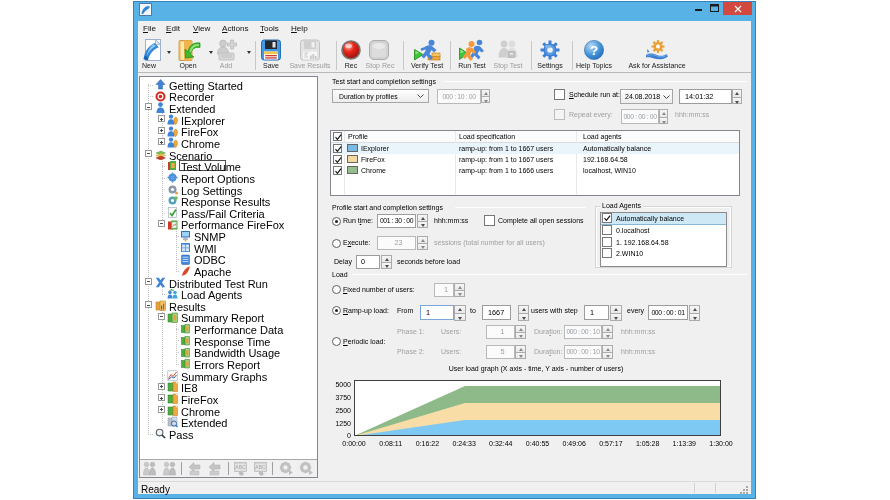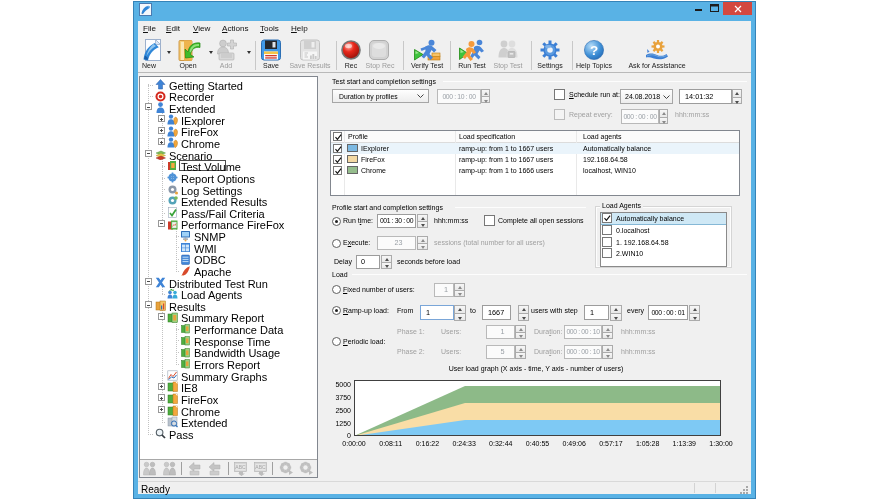--- a/index.html
+++ b/index.html
@@ -307,21 +307,21 @@
       <circle cx="5.5" cy="5.5" r="1.6" fill="#fff"></circle>
       <circle cx="9.5" cy="9" r="1.5" fill="#e8a23c"></circle>
     </svg>
 <div class="tree-row" style="left:181px;top:184.5px">Log Settings</div>
 <div class="abs" style="left:162px;top:201px;width:4px;height:1px;background-image:repeating-linear-gradient(90deg,#c2c2c2 0 1px,transparent 1px 2px);"></div>
 <svg class="abs" style="left:167px;top:195.3px" width="11" height="11.5">
       <circle cx="5.5" cy="5.5" r="4" fill="#53a3b8"></circle>
       <circle cx="5.5" cy="5.5" r="1.6" fill="#fff"></circle>
       <circle cx="9" cy="3" r="1.8" fill="#7dbb58"></circle>
     </svg>
-<div class="tree-row" style="left:181px;top:196.1px">Extended Results</div>
+<div class="tree-row" style="left:181px;top:196.1px">Response Results</div>
 <div class="abs" style="left:162px;top:213px;width:4px;height:1px;background-image:repeating-linear-gradient(90deg,#c2c2c2 0 1px,transparent 1px 2px);"></div>
 <svg class="abs" style="left:167px;top:206.9px" width="11" height="11.5">
       <rect x="1.5" y="0.5" width="8" height="10" fill="#fff" stroke="#9aa7b8" stroke-width="0.6"></rect>
       <path d="M3 6 L5 8.5 L9 2.5" fill="none" stroke="#3aa33a" stroke-width="1.7"></path>
     </svg>
 <div class="tree-row" style="left:181px;top:207.7px">Pass/Fail Criteria</div>
 <div class="expbox" style="left:158px;top:219.7px">
       <span class="h"></span>
     </div>
 <svg class="abs" style="left:167px;top:218.6px" width="11" height="11.5">

